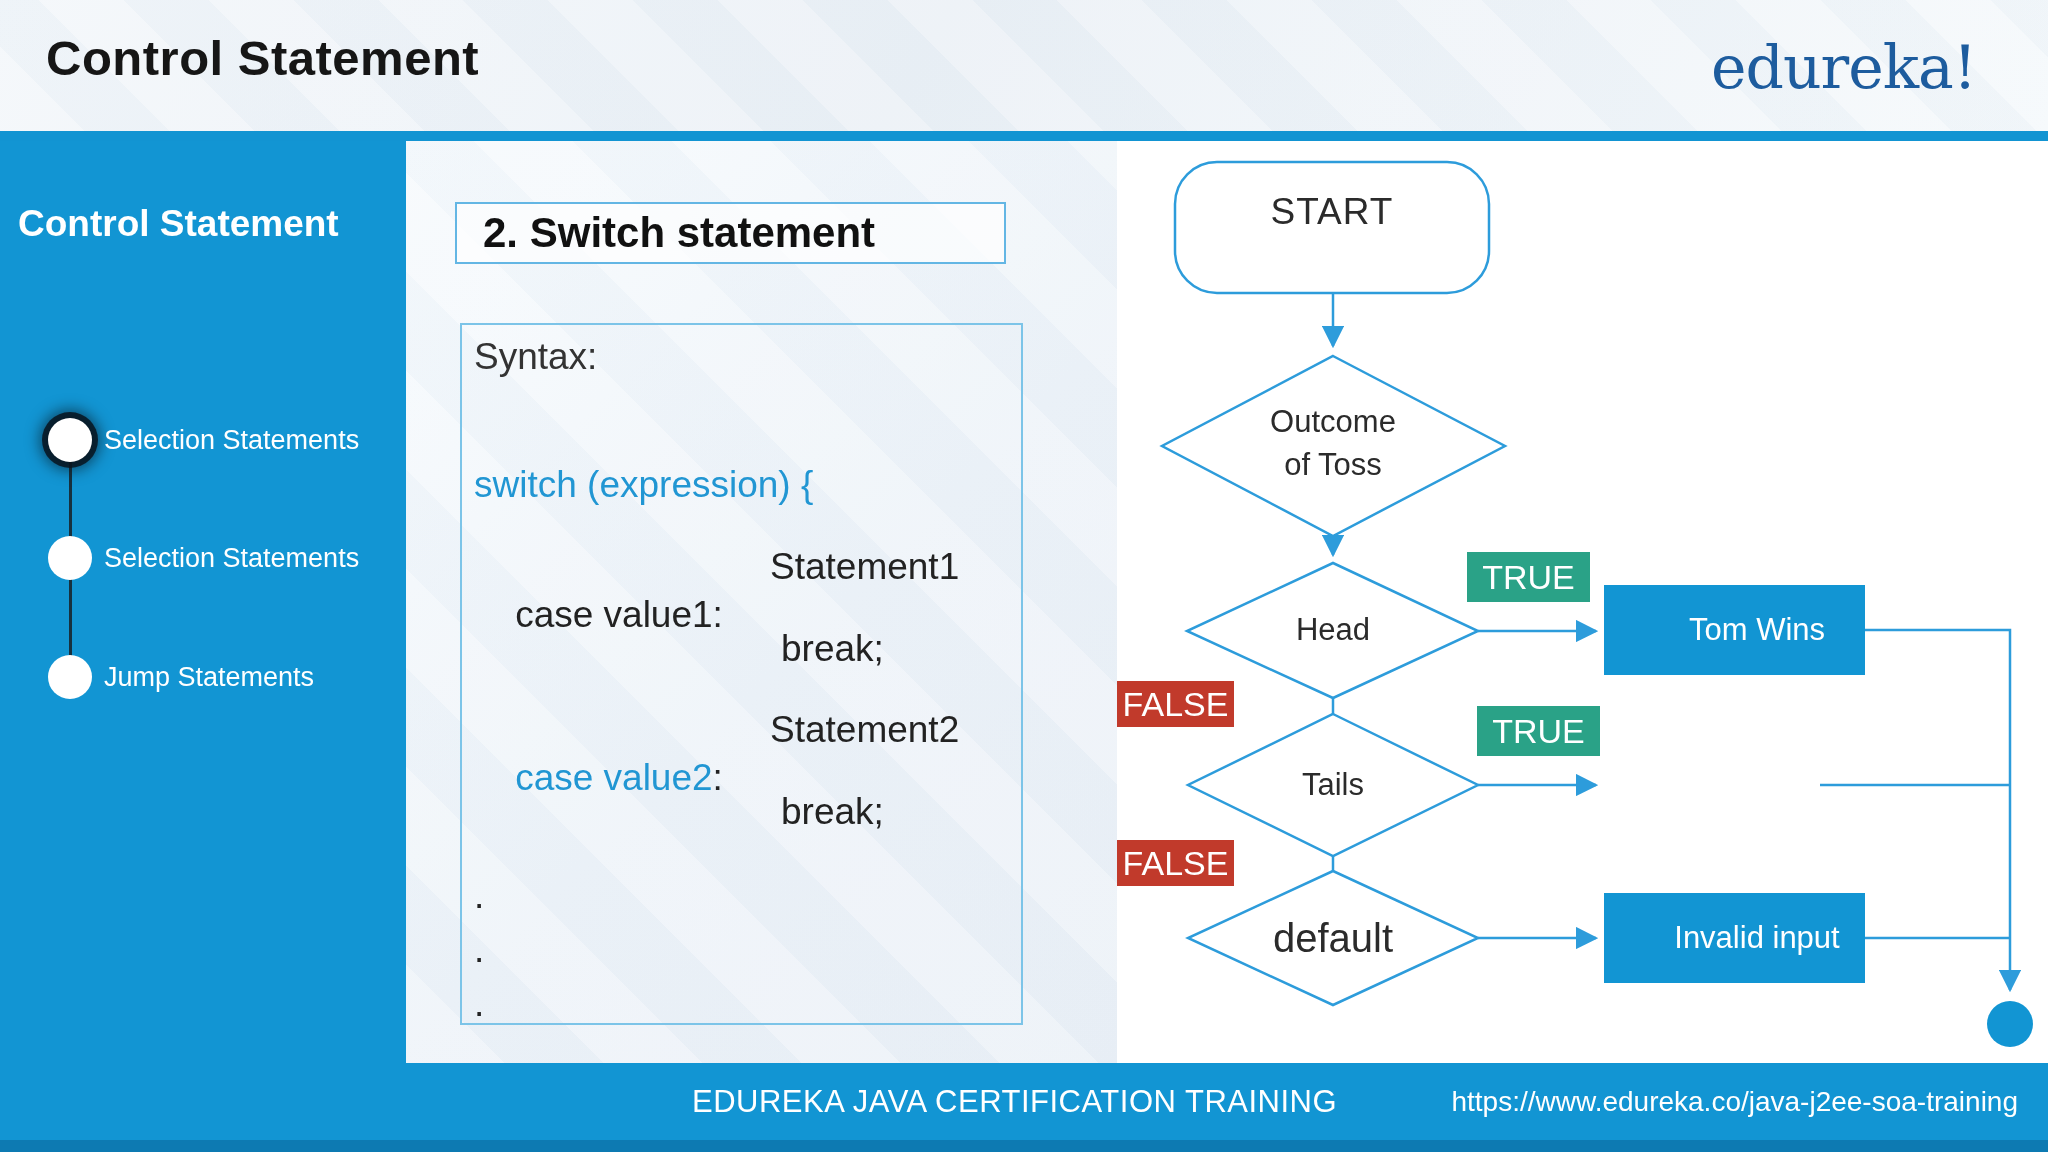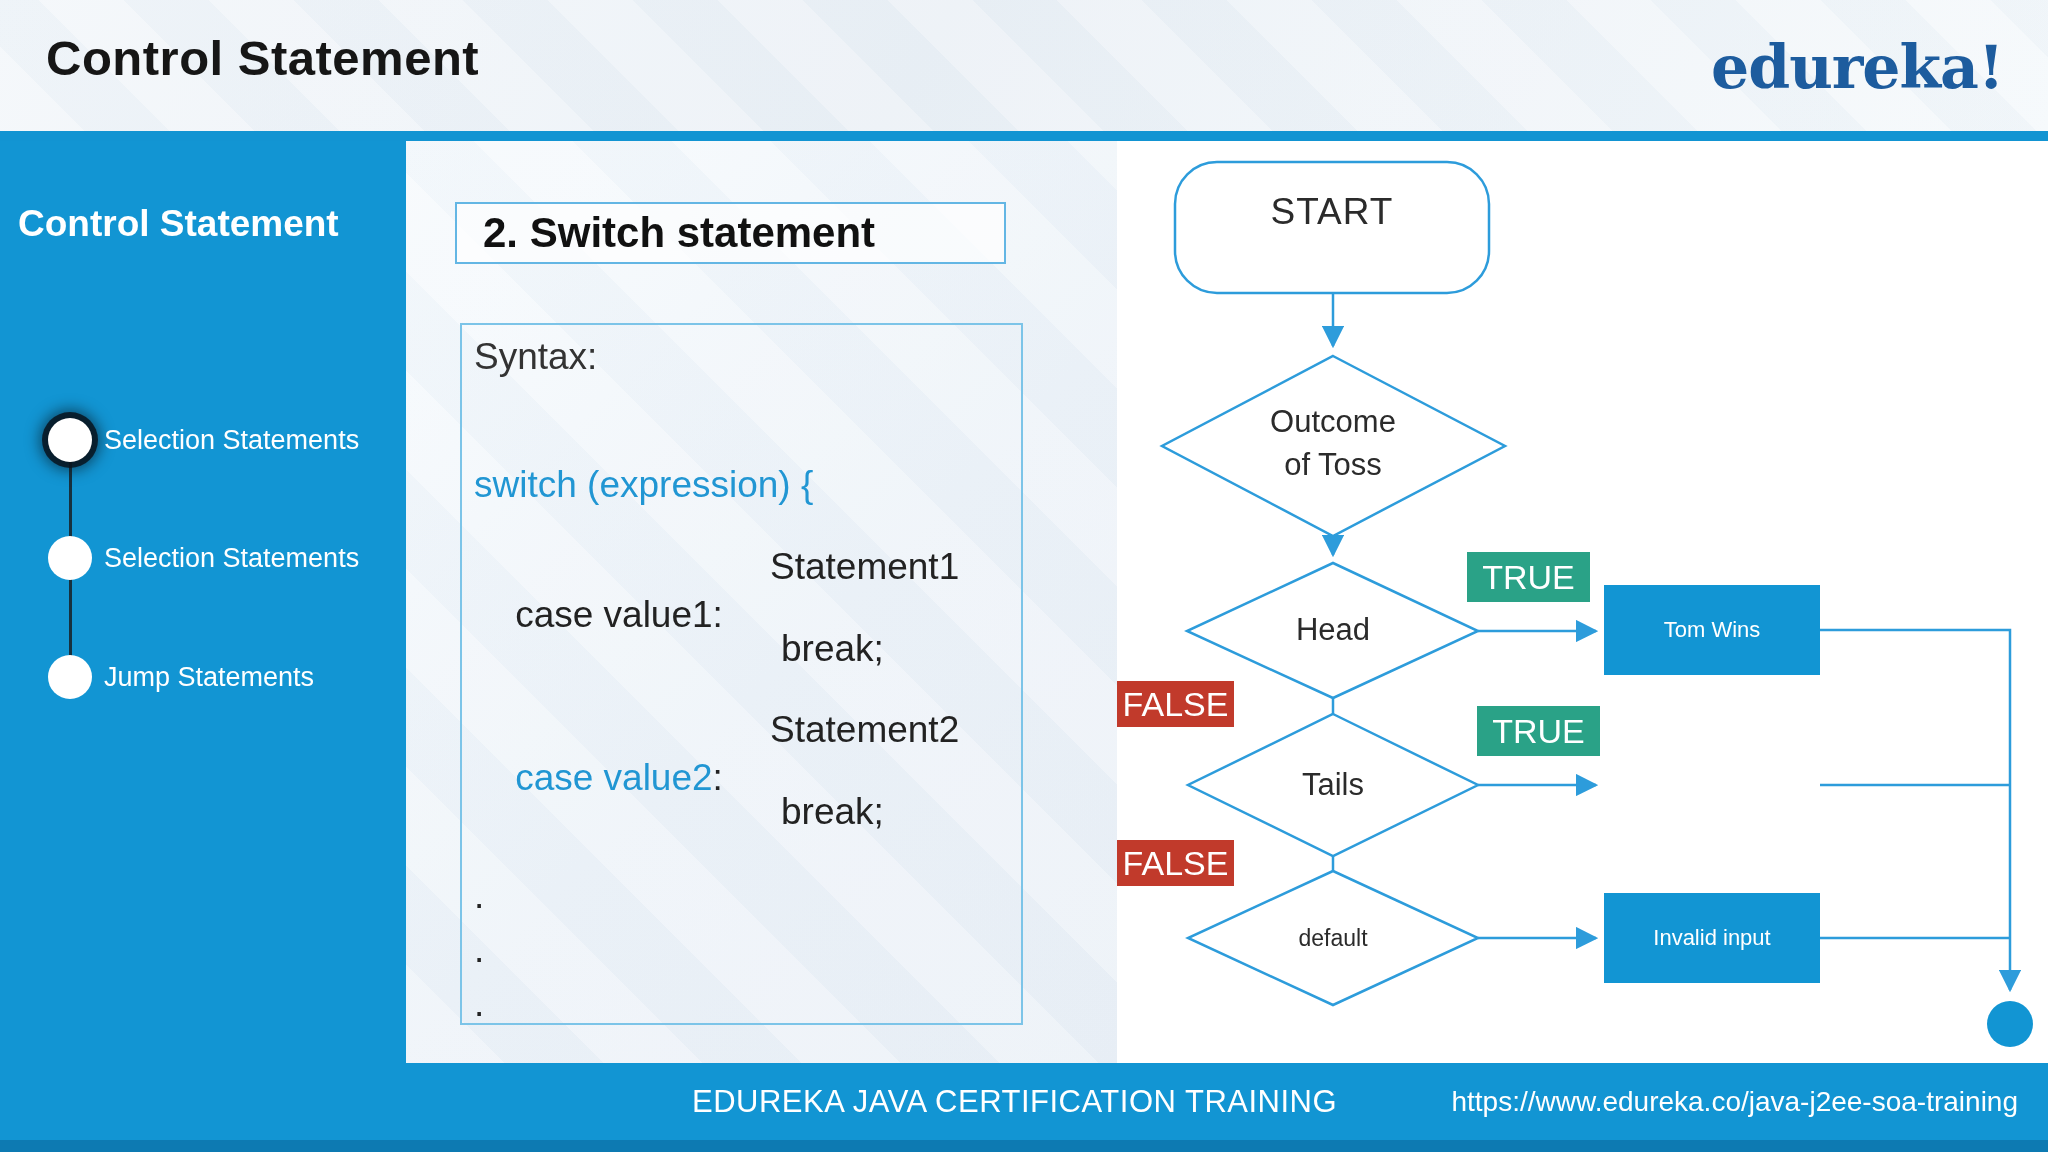--- a/index.html
+++ b/index.html
@@ -8,21 +8,21 @@
 
   
   .header{position:absolute;left:0;top:0;width:2048px;height:131px;
     background:linear-gradient(120deg,#f2f6fa 0%,#e9eff5 45%,#f4f8fb 100%);}
   .header::after{content:"";position:absolute;inset:0;
     background:repeating-linear-gradient(45deg,rgba(255,255,255,.5) 0 60px,rgba(221,232,240,.35) 60px 120px);
     opacity:.45;}
   .page-title{position:absolute;left:46px;top:30px;font-size:49px;font-weight:800;
     color:#161616;letter-spacing:.5px;z-index:2;}
   .logo{position:absolute;left:1711px;top:32px;width:320px;font-family:"DejaVu Serif",serif;
-    font-weight:700;font-size:60px;color:#1d5c9e;z-index:2;letter-spacing:-1px;}
+    font-weight:400;font-size:60px;color:#1d5c9e;z-index:2;letter-spacing:-1px;}
   .divider{position:absolute;left:0;top:131px;width:2048px;height:10px;background:#1294d2;}
 
   
   .sidebar{position:absolute;left:0;top:141px;width:406px;height:1011px;background:#1295d3;}
   .sidebar-title{position:absolute;left:18px;top:203px;font-size:37px;font-weight:700;color:#ffffff;}
   .menu-line{position:absolute;left:69px;top:440px;width:3px;height:237px;background:#17313f;}
   .menu-dot{position:absolute;width:44px;height:44px;border-radius:50%;background:#ffffff;left:48px;}
   .menu-dot.active{box-shadow:0 0 0 6px rgba(8,20,30,.85),0 0 14px 9px rgba(8,20,30,.55);}
   .menu-label{position:absolute;left:104px;height:44px;display:flex;align-items:center;
     font-size:27px;color:#ffffff;}
@@ -46,21 +46,21 @@
 
   
   .fc-svg{position:absolute;left:1100px;top:140px;z-index:1;}
   .fc-label{position:absolute;display:flex;align-items:center;justify-content:center;
     text-align:center;color:#2b2b2b;z-index:2;}
   .badge{position:absolute;display:flex;align-items:center;justify-content:center;
     color:#fff;font-size:34px;z-index:2;}
   .badge.true{background:#2aa287;}
   .badge.false{background:#c13a2b;}
   .result-box{position:absolute;width:216px;height:90px;background:#1295d3;color:#fff;
-    display:flex;align-items:center;justify-content:center;font-size:22px;z-index:2;}
+    display:flex;align-items:center;justify-content:center;font-size:31px;z-index:2;padding-left:45px;}
 
   
   .footer{position:absolute;left:0;top:1063px;width:2048px;height:89px;background:#1295d3;}
   .footer-strip{position:absolute;left:0;top:1140px;width:2048px;height:12px;background:#0d7ab2;}
   .footer-training{position:absolute;left:692px;top:1063px;height:77px;display:flex;align-items:center;
     color:#fff;font-size:31px;letter-spacing:.5px;z-index:2;}
   .footer-url{position:absolute;right:30px;top:1063px;height:77px;display:flex;align-items:center;
     color:#fff;font-size:28px;z-index:2;text-decoration:none;}
 </style>
 </head>
@@ -139,21 +139,21 @@
     </g>
   </svg>
 
   <div class="fc-label" style="left:1175px;top:162px;width:314px;height:100px;font-size:37px;letter-spacing:1px;">START</div>
 
   <div class="fc-label" style="left:1233px;top:399px;width:200px;height:46px;font-size:31px;">Outcome</div>
   <div class="fc-label" style="left:1233px;top:442px;width:200px;height:46px;font-size:31px;">of Toss</div>
 
   <div class="fc-label" style="left:1253px;top:608px;width:160px;height:44px;font-size:31px;">Head</div>
   <div class="fc-label" style="left:1253px;top:763px;width:160px;height:44px;font-size:31px;">Tails</div>
-  <div class="fc-label" style="left:1253px;top:916px;width:160px;height:44px;font-size:23px;">default</div>
+  <div class="fc-label" style="left:1253px;top:916px;width:160px;height:44px;font-size:40px;">default</div>
 
   <div class="badge true" style="left:1467px;top:552px;width:123px;height:50px;">TRUE</div>
   <div class="badge true" style="left:1477px;top:706px;width:123px;height:50px;">TRUE</div>
   <div class="badge false" style="left:1117px;top:681px;width:117px;height:46px;">FALSE</div>
   <div class="badge false" style="left:1117px;top:840px;width:117px;height:46px;">FALSE</div>
 
   <div class="result-box" style="left:1604px;top:585px;">Tom Wins</div>
   <div class="result-box" style="left:1604px;top:893px;">Invalid input</div>
 
   <div class="footer"></div>

